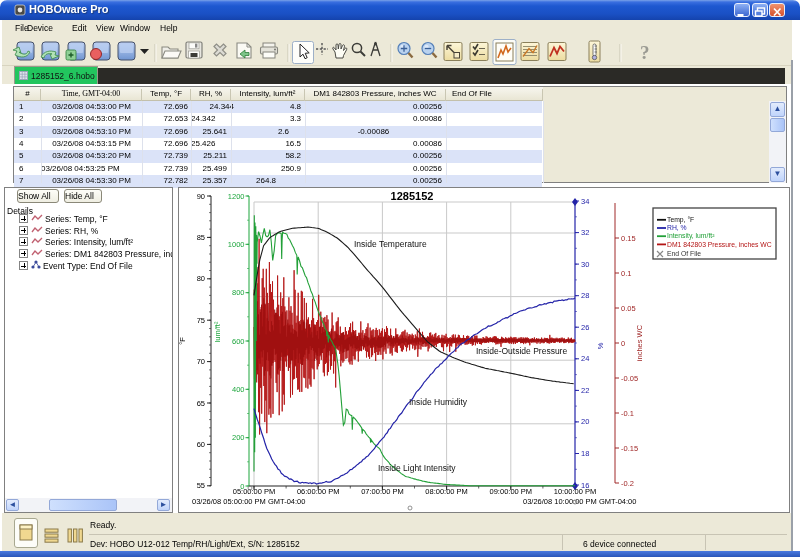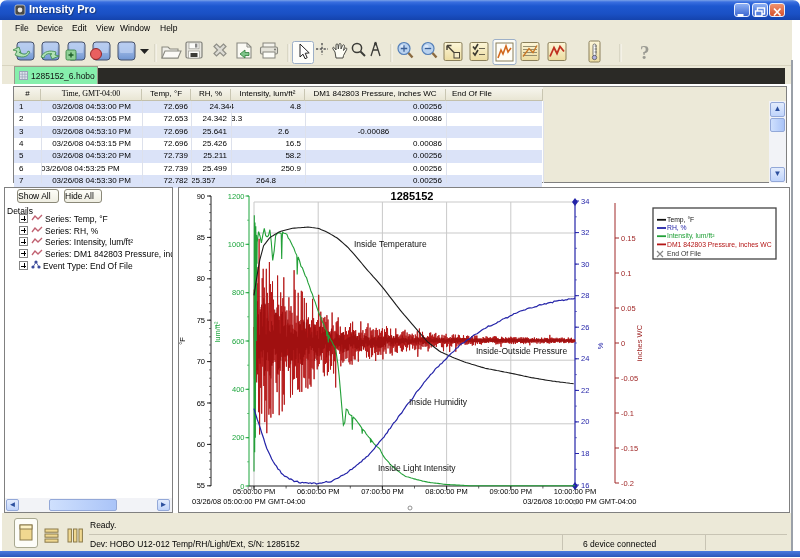--- a/index.html
+++ b/index.html
@@ -5,21 +5,21 @@
  font-family:"Liberation Sans",sans-serif;-webkit-font-smoothing:antialiased}
 .abs{position:absolute}
 .titlebar{left:0;top:0;width:800px;height:20px;border-radius:7px 7px 0 0;
  background:linear-gradient(180deg,#7ba2e8 0%,#3a6fe0 10%,#1e58d0 30%,#1a50c4 70%,#1443ad 100%)}
 .tbtxt{left:29px;top:3px;font-size:11px;font-weight:bold;color:#fff;text-shadow:1px 1px 1px #1a3a7a}
 .menubar{left:2px;top:20px;width:790px;height:15px;background:#ece9d8;font-size:8.5px;color:#000}
 .menubar span{position:absolute;top:3px}
 .toolbar{left:2px;top:35px;width:790px;height:31px;background:#ece9d8;border-bottom:1px solid #d8d4c0}
 .tabrow{left:2px;top:66px;width:790px;height:18px;background:#ece9d8}
 .tabdark{left:98px;top:68px;width:687px;height:16px;background:#2b2a26}
-.tab{left:14px;top:66px;width:84px;height:18px;background:#86efac;border:1px solid #9a9a8a;border-bottom:none;
+.tab{left:14px;top:66px;width:84px;height:18px;background:#22c55e;border:1px solid #9a9a8a;border-bottom:none;
  font-size:8.5px;color:#111;padding-left:16px;padding-top:4px}
 .tablewrap{left:13px;top:86px;width:774px;height:97px;border:1px solid #808080;background:#ece9d8}
 .thead{position:absolute;left:0;top:0;width:755px;height:14px;background:linear-gradient(180deg,#f7f6ef,#e9e6d4);
  border-bottom:1px solid #c3c0ab;font-size:8px;color:#000}
 .th{position:absolute;top:2px;text-align:center;border-right:1px solid #c9c6b2;height:12px}
 .trow{position:absolute;left:0;width:528px;height:13px;font-size:8px;color:#000}
 .td{position:absolute;top:1px;white-space:nowrap}
 .colline{position:absolute;top:14px;width:1px;height:82px;background:#dde1ec}
 .leftpanel{left:4px;top:187px;width:169px;height:326px;border:1px solid #808080;background:#fff;overflow:hidden}
 .btn{position:absolute;background:linear-gradient(180deg,#fdfdf8,#efeee2);border:1px solid #8a8878;border-radius:3px;
@@ -39,34 +39,34 @@
 .sb{position:absolute;background:#f2f3f7}
 .sbbtn{position:absolute;background:linear-gradient(180deg,#e3ecfd,#c0d4fb);border:1px solid #93a8d8;border-radius:2px;
  color:#2b4f9e;font-size:8px;text-align:center;line-height:11px;font-weight:bold}
 .sbthumb{position:absolute;background:linear-gradient(90deg,#cfe0fd,#aac4f8);border:1px solid #93a8d8;border-radius:2px}
 </style></head><body>
 <div class="abs titlebar"></div>
 <svg class="abs" style="left:14px;top:4px" width="12" height="12">
     <rect x="1" y="1" width="10" height="10" rx="2" fill="#4a4a46" stroke="#d0d0d0" stroke-width="0.8"></rect>
     <circle cx="6" cy="6" r="2.4" fill="#e8e8e8"></circle>
   </svg>
-<div class="abs tbtxt">Intensity Pro</div>
+<div class="abs tbtxt">HOBOware Pro</div>
 <div class="winbtn" style="left:734px;background:linear-gradient(180deg,#8eb0f4,#3a66d0)"><svg width="14" height="12">
       <rect x="2.5" y="8" width="6" height="2.5" fill="#fff"></rect>
     </svg></div>
 <div class="winbtn" style="left:751.5px;background:linear-gradient(180deg,#8eb0f4,#3a66d0)"><svg width="14" height="12">
       <rect x="4.5" y="2" width="7" height="6" fill="none" stroke="#fff" stroke-width="1.4"></rect>
       <rect x="2.5" y="5" width="6.5" height="5" fill="#5580dc" stroke="#fff" stroke-width="1.4"></rect>
     </svg></div>
 <div class="winbtn" style="left:768.5px;background:linear-gradient(180deg,#f0936e,#d4502c)"><svg width="14" height="12">
       <path d="M4,2.5 L10.5,9.5 M10.5,2.5 L4,9.5" stroke="#fff" stroke-width="1.7"></path>
     </svg></div>
 <div class="abs menubar">
     <span style="left:13px">File</span>
-    <span style="left:35px">Device</span>
+    <span style="left:25px">Device</span>
     <span style="left:70px">Edit</span>
     <span style="left:94px">View</span>
     <span style="left:118px">Window</span>
     <span style="left:158px">Help</span>
   </div>
 <div class="abs toolbar"></div>
 <svg class="abs" style="left:0;top:35px" width="792" height="31">
     <defs>
       <linearGradient id="devg" x1="0" y1="0" x2="0" y2="1">
         <stop offset="0" stop-color="#bed0f2"></stop>
@@ -219,37 +219,37 @@
       <div class="td" style="left:27px;width:101px;text-align:center">03/26/08 04:53:00 PM</div>
       <div class="td" style="left:128px;width:46px;text-align:right">72.696</div>
       <div class="td" style="left:184px;width:36px;text-align:right">24.344</div>
       <div class="td" style="left:217px;width:70px;text-align:right">4.8</div>
       <div class="td" style="left:291px;width:137px;text-align:right">0.00256</div>
     </div>
     <div class="trow" style="top:26.3px;background:#ffffff">
       <div class="td" style="left:5px">2</div>
       <div class="td" style="left:27px;width:101px;text-align:center">03/26/08 04:53:05 PM</div>
       <div class="td" style="left:128px;width:46px;text-align:right">72.653</div>
-      <div class="td" style="left:177px;width:36px;text-align:right">24.342</div>
-      <div class="td" style="left:217px;width:70px;text-align:left">3.3</div>
+      <div class="td" style="left:177px;width:24px;text-align:right">24.342</div>
+      <div class="td" style="left:217px;width:70px;text-align:right">3.3</div>
       <div class="td" style="left:291px;width:137px;text-align:right">0.00086</div>
     </div>
     <div class="trow" style="top:38.6px;background:#dbe3f8">
       <div class="td" style="left:5px">3</div>
       <div class="td" style="left:27px;width:101px;text-align:center">03/26/08 04:53:10 PM</div>
       <div class="td" style="left:128px;width:46px;text-align:right">72.696</div>
       <div class="td" style="left:177px;width:36px;text-align:right">25.641</div>
       <div class="td" style="left:205px;width:70px;text-align:right">2.6</div>
       <div class="td" style="left:291px;width:137px;text-align:center">-0.00086</div>
     </div>
     <div class="trow" style="top:50.9px;background:#ffffff">
       <div class="td" style="left:5px">4</div>
       <div class="td" style="left:27px;width:101px;text-align:center">03/26/08 04:53:15 PM</div>
       <div class="td" style="left:128px;width:46px;text-align:right">72.696</div>
-      <div class="td" style="left:177px;width:36px;text-align:right">25.426</div>
+      <div class="td" style="left:177px;width:36px;text-align:left">25.426</div>
       <div class="td" style="left:217px;width:70px;text-align:right">16.5</div>
       <div class="td" style="left:291px;width:137px;text-align:right">0.00086</div>
     </div>
     <div class="trow" style="top:63.2px;background:#dbe3f8">
       <div class="td" style="left:5px">5</div>
       <div class="td" style="left:27px;width:101px;text-align:center">03/26/08 04:53:20 PM</div>
       <div class="td" style="left:128px;width:46px;text-align:right">72.739</div>
       <div class="td" style="left:177px;width:36px;text-align:right">25.211</div>
       <div class="td" style="left:217px;width:70px;text-align:right">58.2</div>
       <div class="td" style="left:291px;width:137px;text-align:right">0.00256</div>
@@ -259,21 +259,21 @@
       <div class="td" style="left:27px;width:101px;">03/26/08 04:53:25 PM</div>
       <div class="td" style="left:128px;width:46px;text-align:right">72.739</div>
       <div class="td" style="left:177px;width:36px;text-align:right">25.499</div>
       <div class="td" style="left:217px;width:70px;text-align:right">250.9</div>
       <div class="td" style="left:291px;width:137px;text-align:right">0.00256</div>
     </div>
     <div class="trow" style="top:87.8px;background:#dbe3f8">
       <div class="td" style="left:5px">7</div>
       <div class="td" style="left:27px;width:101px;text-align:center">03/26/08 04:53:30 PM</div>
       <div class="td" style="left:128px;width:46px;text-align:right">72.782</div>
-      <div class="td" style="left:177px;width:36px;">25.357</div>
+      <div class="td" style="left:177px;width:36px;text-align:right">25.357</div>
       <div class="td" style="left:217px;width:70px;text-align:center">264.8</div>
       <div class="td" style="left:291px;width:137px;text-align:right">0.00256</div>
     </div>
     <div class="colline" style="left:27px"></div>
     <div class="colline" style="left:128px"></div>
     <div class="colline" style="left:177px"></div>
     <div class="colline" style="left:217px"></div>
     <div class="colline" style="left:291px"></div>
     <div class="colline" style="left:432px"></div>
     <div class="colline" style="left:529px"></div>

